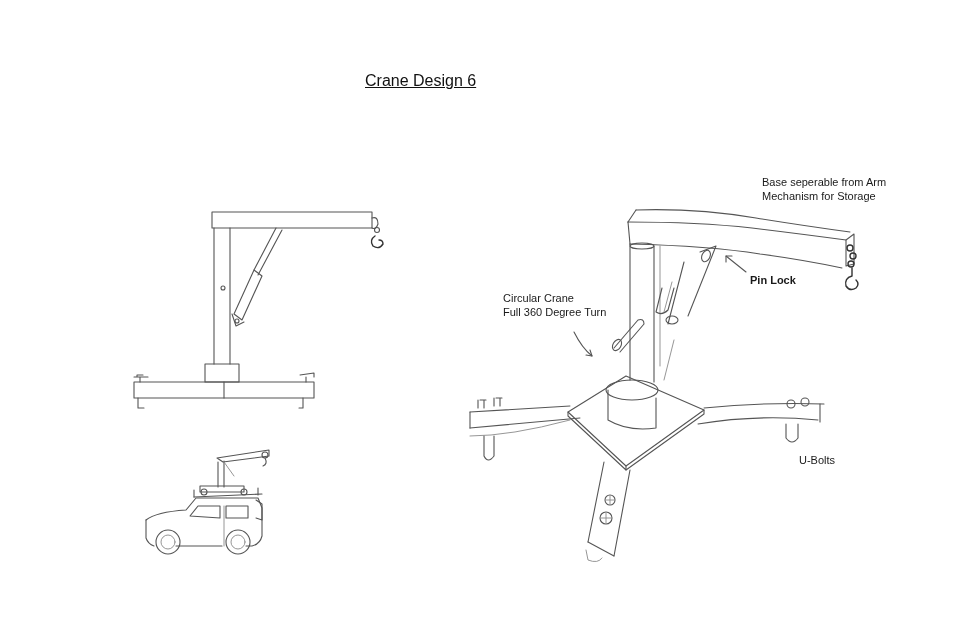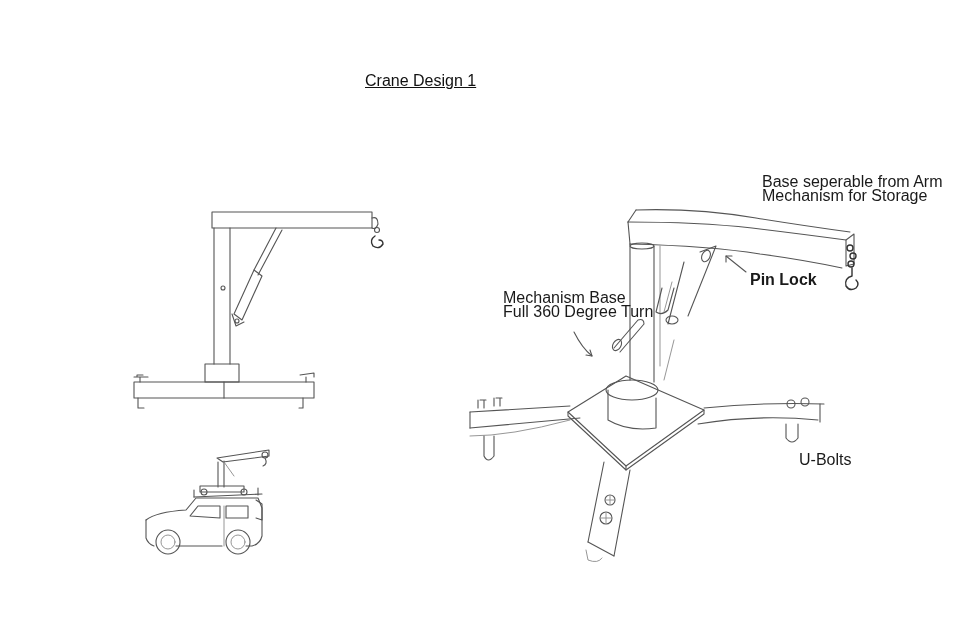--- a/index.html
+++ b/index.html
@@ -1,29 +1,29 @@
 <!DOCTYPE html>
 <html><head>
   <meta charset="utf-8">
   <style>
     html, body { margin: 0; padding: 0; background: #ffffff; }
     body { width: 953px; height: 626px; position: relative; overflow: hidden; font-family: "Liberation Sans", "DejaVu Sans", sans-serif; }
     .title { position: absolute; left: 365px; top: 72px; font-size: 16px; color: #111; text-decoration: underline; white-space: nowrap; }
-    .label { position: absolute; font-size: 16px; color: #1a1a1a; line-height: 14px; white-space: nowrap; }
+    .label { position: absolute; font-size: 11px; color: #1a1a1a; line-height: 14px; white-space: nowrap; }
     svg.sketch { position: absolute; left: 0; top: 0; width: 953px; height: 626px; }
     svg.sketch path, svg.sketch line, svg.sketch rect, svg.sketch ellipse, svg.sketch circle, svg.sketch polyline, svg.sketch polygon {
       fill: none; stroke: #555; stroke-width: 1.1; stroke-linecap: round; stroke-linejoin: round;
     }
     svg.sketch .dark { stroke: #333; stroke-width: 1.4; }
     svg.sketch .light { stroke: #8a8a8a; stroke-width: 0.9; }
   </style>
 </head>
 <body>
 
-<div class="title">Crane Design 1</div>
+<div class="title">Crane Design 6</div>
 
 <svg class="sketch" viewBox="0 0 953 626">
 
   <g>
 
     <rect x="212" y="212" width="160" height="16"></rect>
 
     <line x1="214" y1="228" x2="214" y2="364"></line>
     <line x1="230" y1="228" x2="230" y2="364"></line>
     <circle cx="223" cy="288" r="2"></circle>
@@ -156,17 +156,17 @@
 </svg>
 
 <div class="label" style="left:762px; top:175px;">
   <div>Base seperable from Arm</div>
   <div>Mechanism for Storage</div>
 </div>
 
 <div class="label" style="left:750px; top:273px;font-weight:bold;">Pin Lock</div>
 
 <div class="label" style="left:503px; top:291px;">
-  <div>Mechanism Base</div>
+  <div>Circular Crane</div>
   <div>Full 360 Degree Turn</div>
 </div>
 
 <div class="label" style="left:799px; top:453px;">U-Bolts</div>
 
 </body></html>

